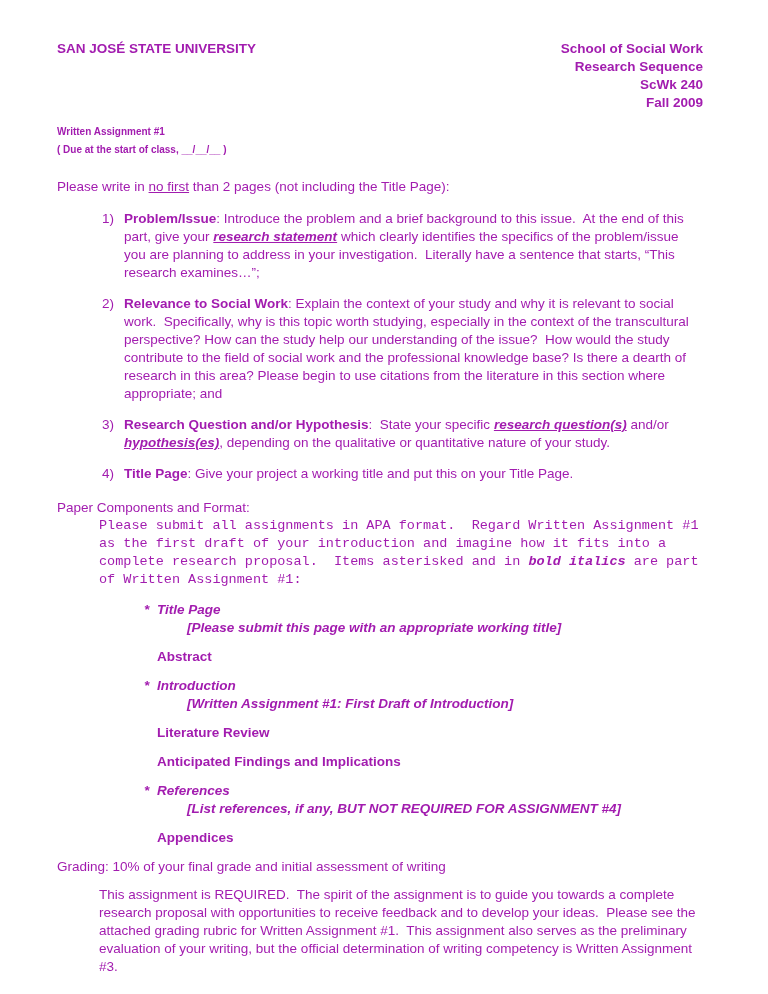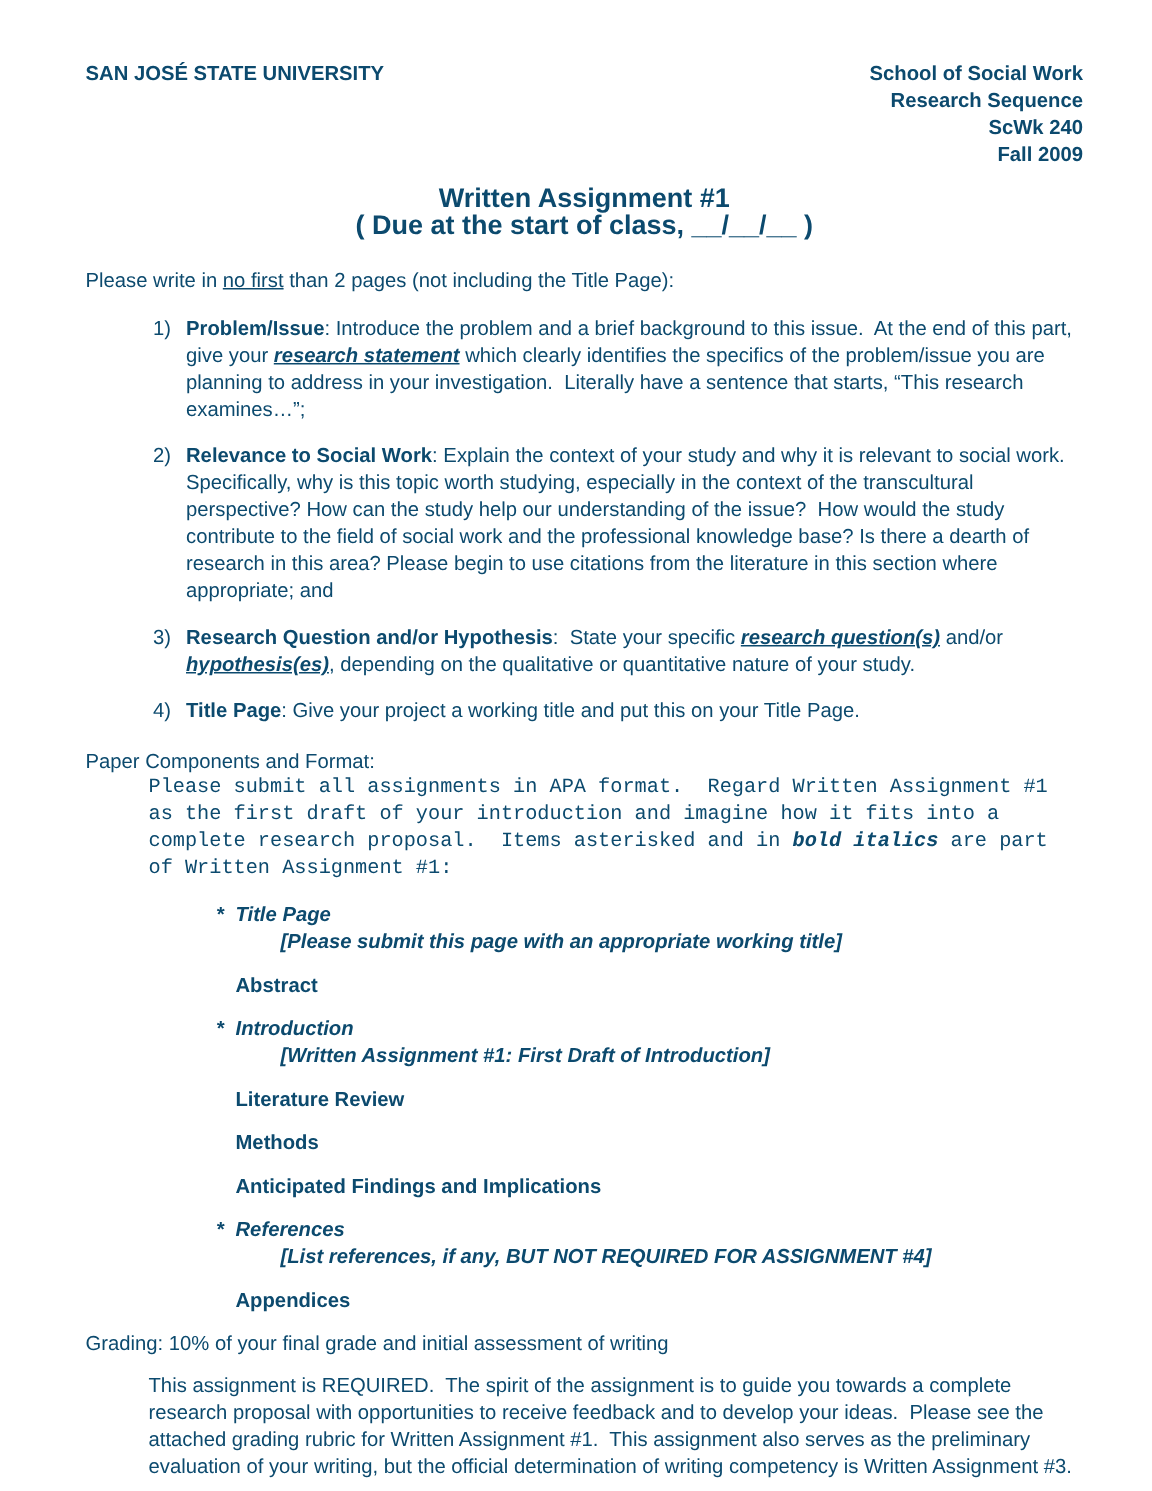--- a/index.html
+++ b/index.html
@@ -1,39 +1,38 @@
 <!DOCTYPE html>
 <html><head>
 <meta charset="utf-8">
 <style>
   * { margin: 0; padding: 0; box-sizing: border-box; }
   html, body { background: #ffffff; }
   .page {
     width: 768px;
     height: 994px;
     background: #ffffff;
-    color: #0c4a6e;
+    color: #a21caf;
     font-family: "Liberation Sans", "DejaVu Sans", sans-serif;
     font-size: 13.5px;
     line-height: 18px;
-    padding: 40px 46px 0 57px;
+    padding: 40px 65px 0 57px;
     overflow: hidden;
     position: relative;
   }
   .header-row {
     display: flex;
     justify-content: space-between;
     align-items: flex-start;
   }
   .university { font-weight: bold; white-space: nowrap; }
   .dept-block { text-align: right; font-weight: bold; }
   .doc-title {
-    text-align: center;
     font-weight: bold;
-    font-size: 18px;
+    font-size: 10px;
     margin-top: 11px;
   }
   .intro-line { margin-top: 19px; white-space: pre-wrap; }
   .u { text-decoration: underline; }
   .numbered-list { margin-top: 14px; }
   .num-item {
     display: flex;
     margin-left: 45px;
     margin-bottom: 13px;
   }
@@ -146,25 +145,20 @@
         </div>
       <div class="comp-bracket">[Written Assignment #1: First Draft of Introduction]</div>
     </div>
 
     <div class="comp-group">
       <div class="comp-line plain">
           <span>Literature Review</span>
         </div>
     </div>
 
-    <div class="comp-group">
-      <div class="comp-line plain">
-          <span>Methods</span>
-        </div>
-    </div>
 
     <div class="comp-group">
       <div class="comp-line plain">
           <span>Anticipated Findings and Implications</span>
         </div>
     </div>
 
     <div class="comp-group em">
       <div class="comp-line">
           <span class="star">*</span>

